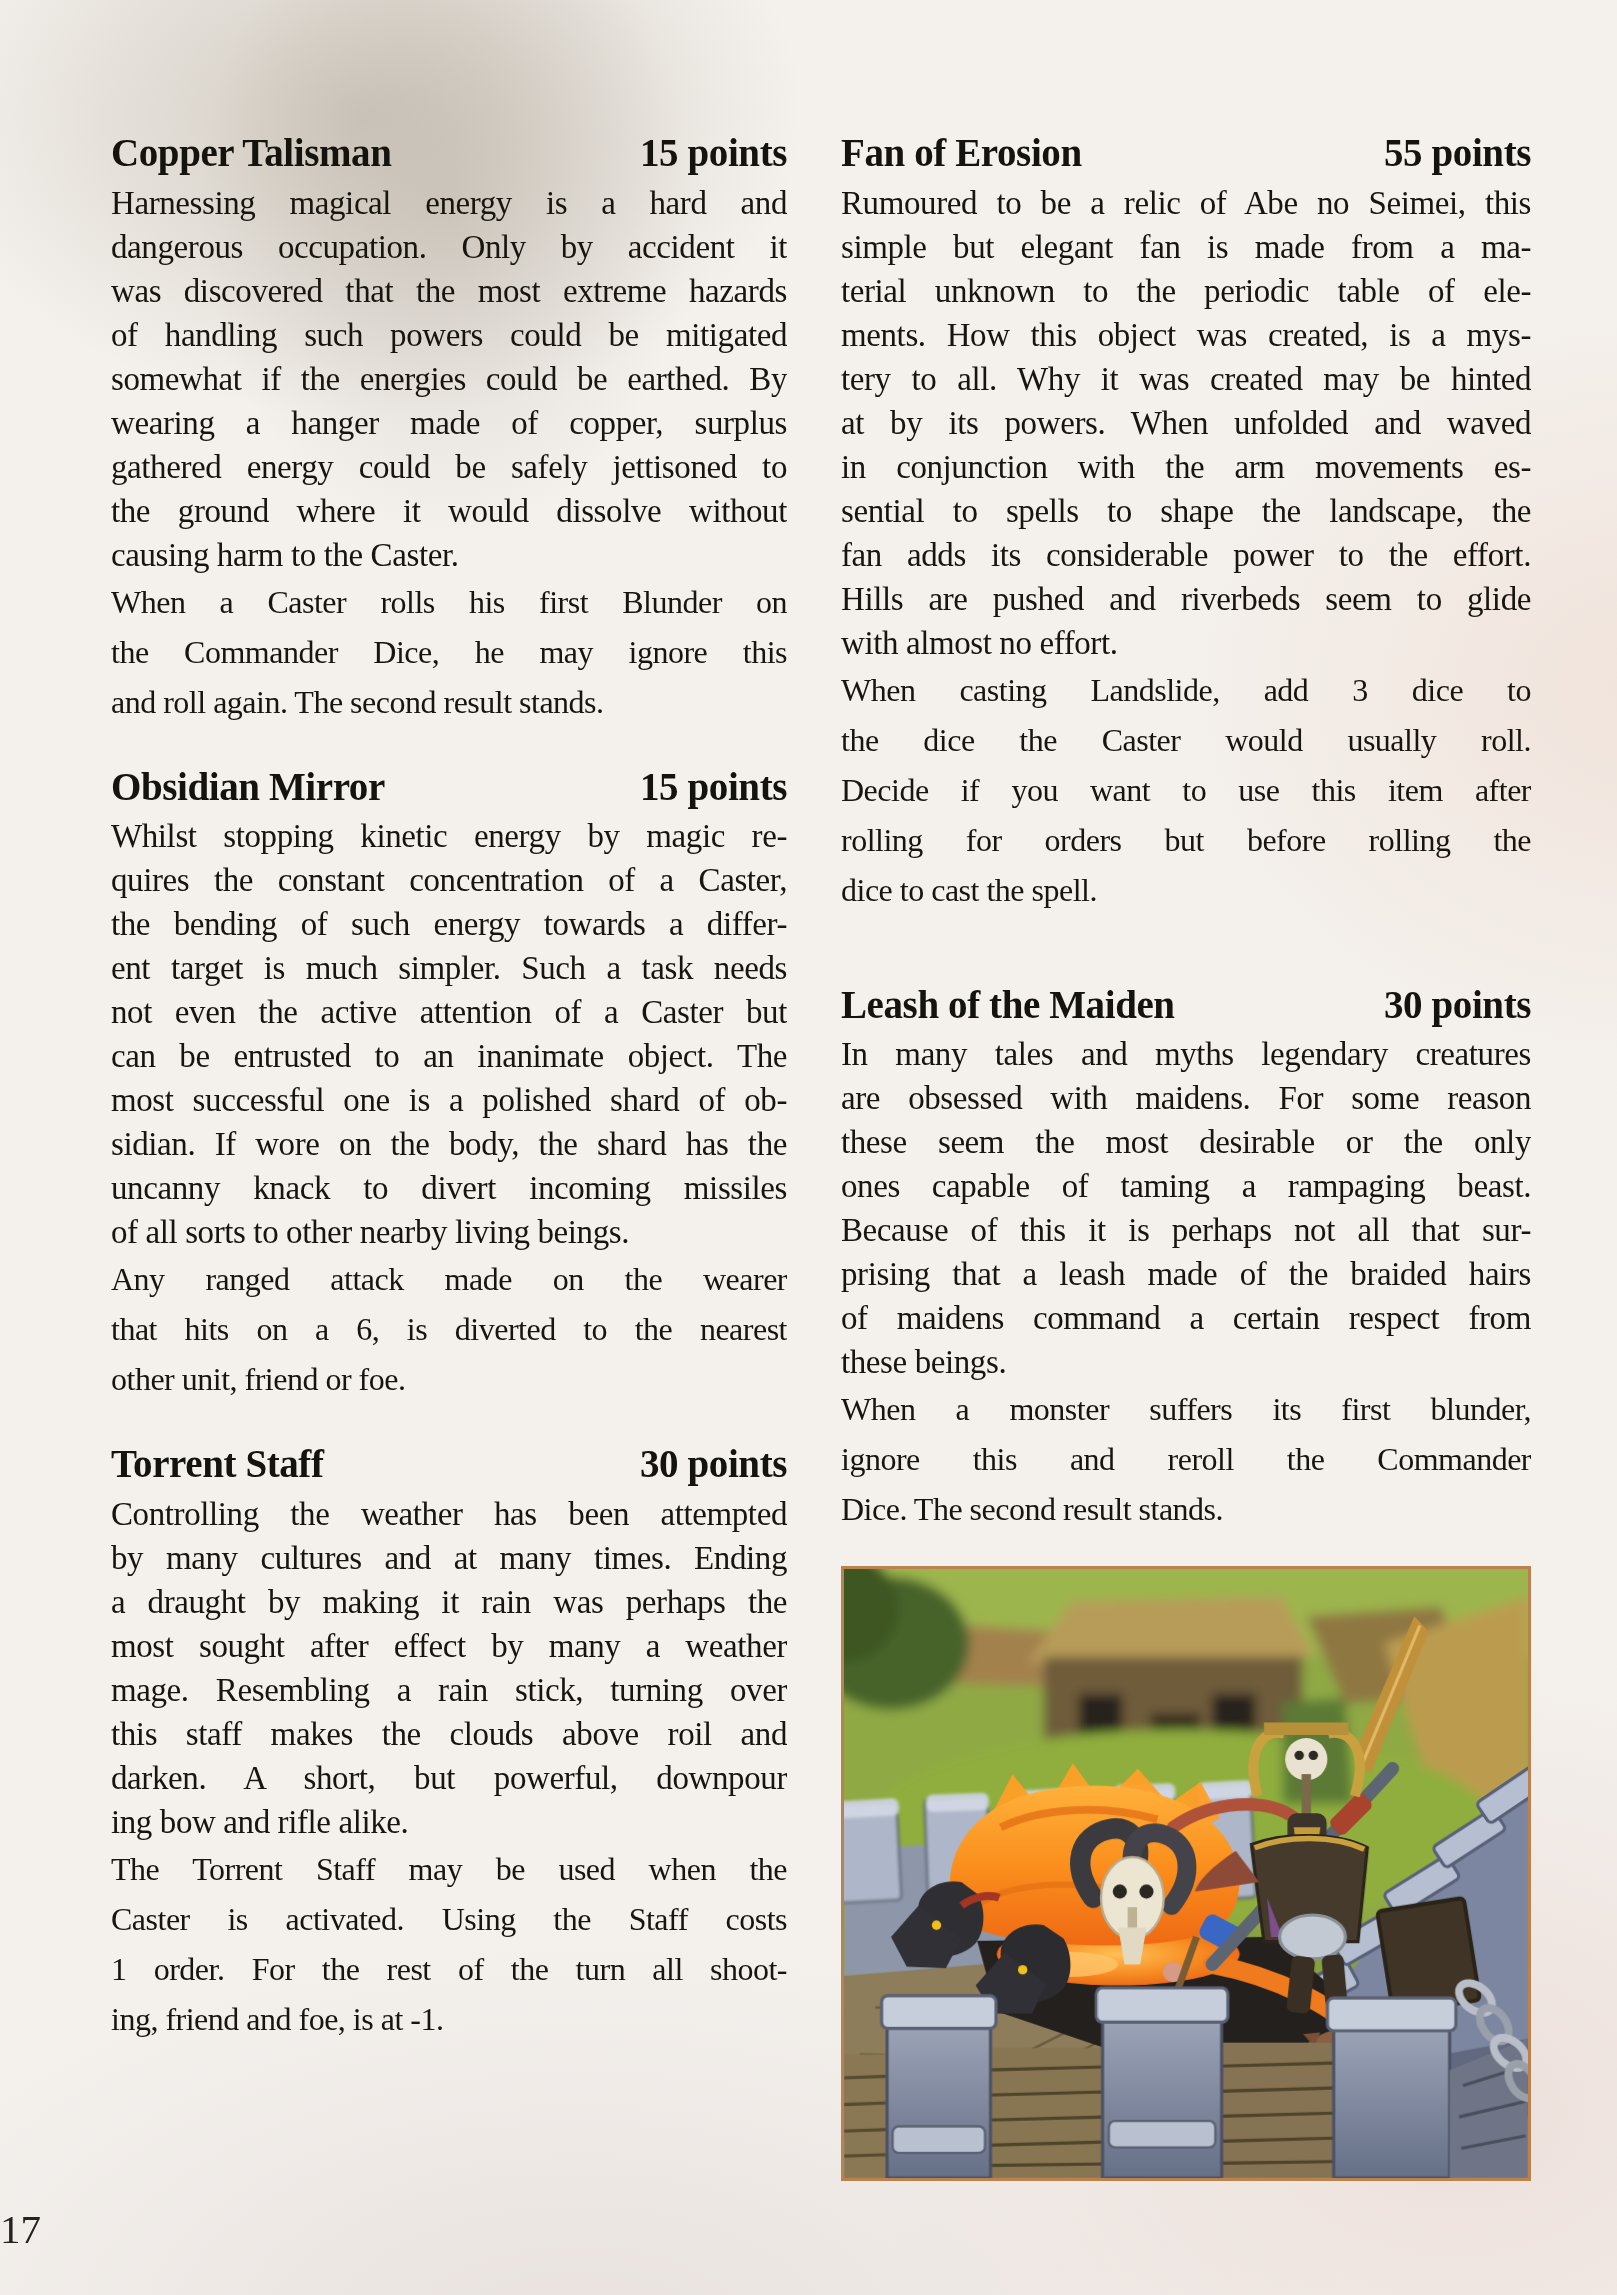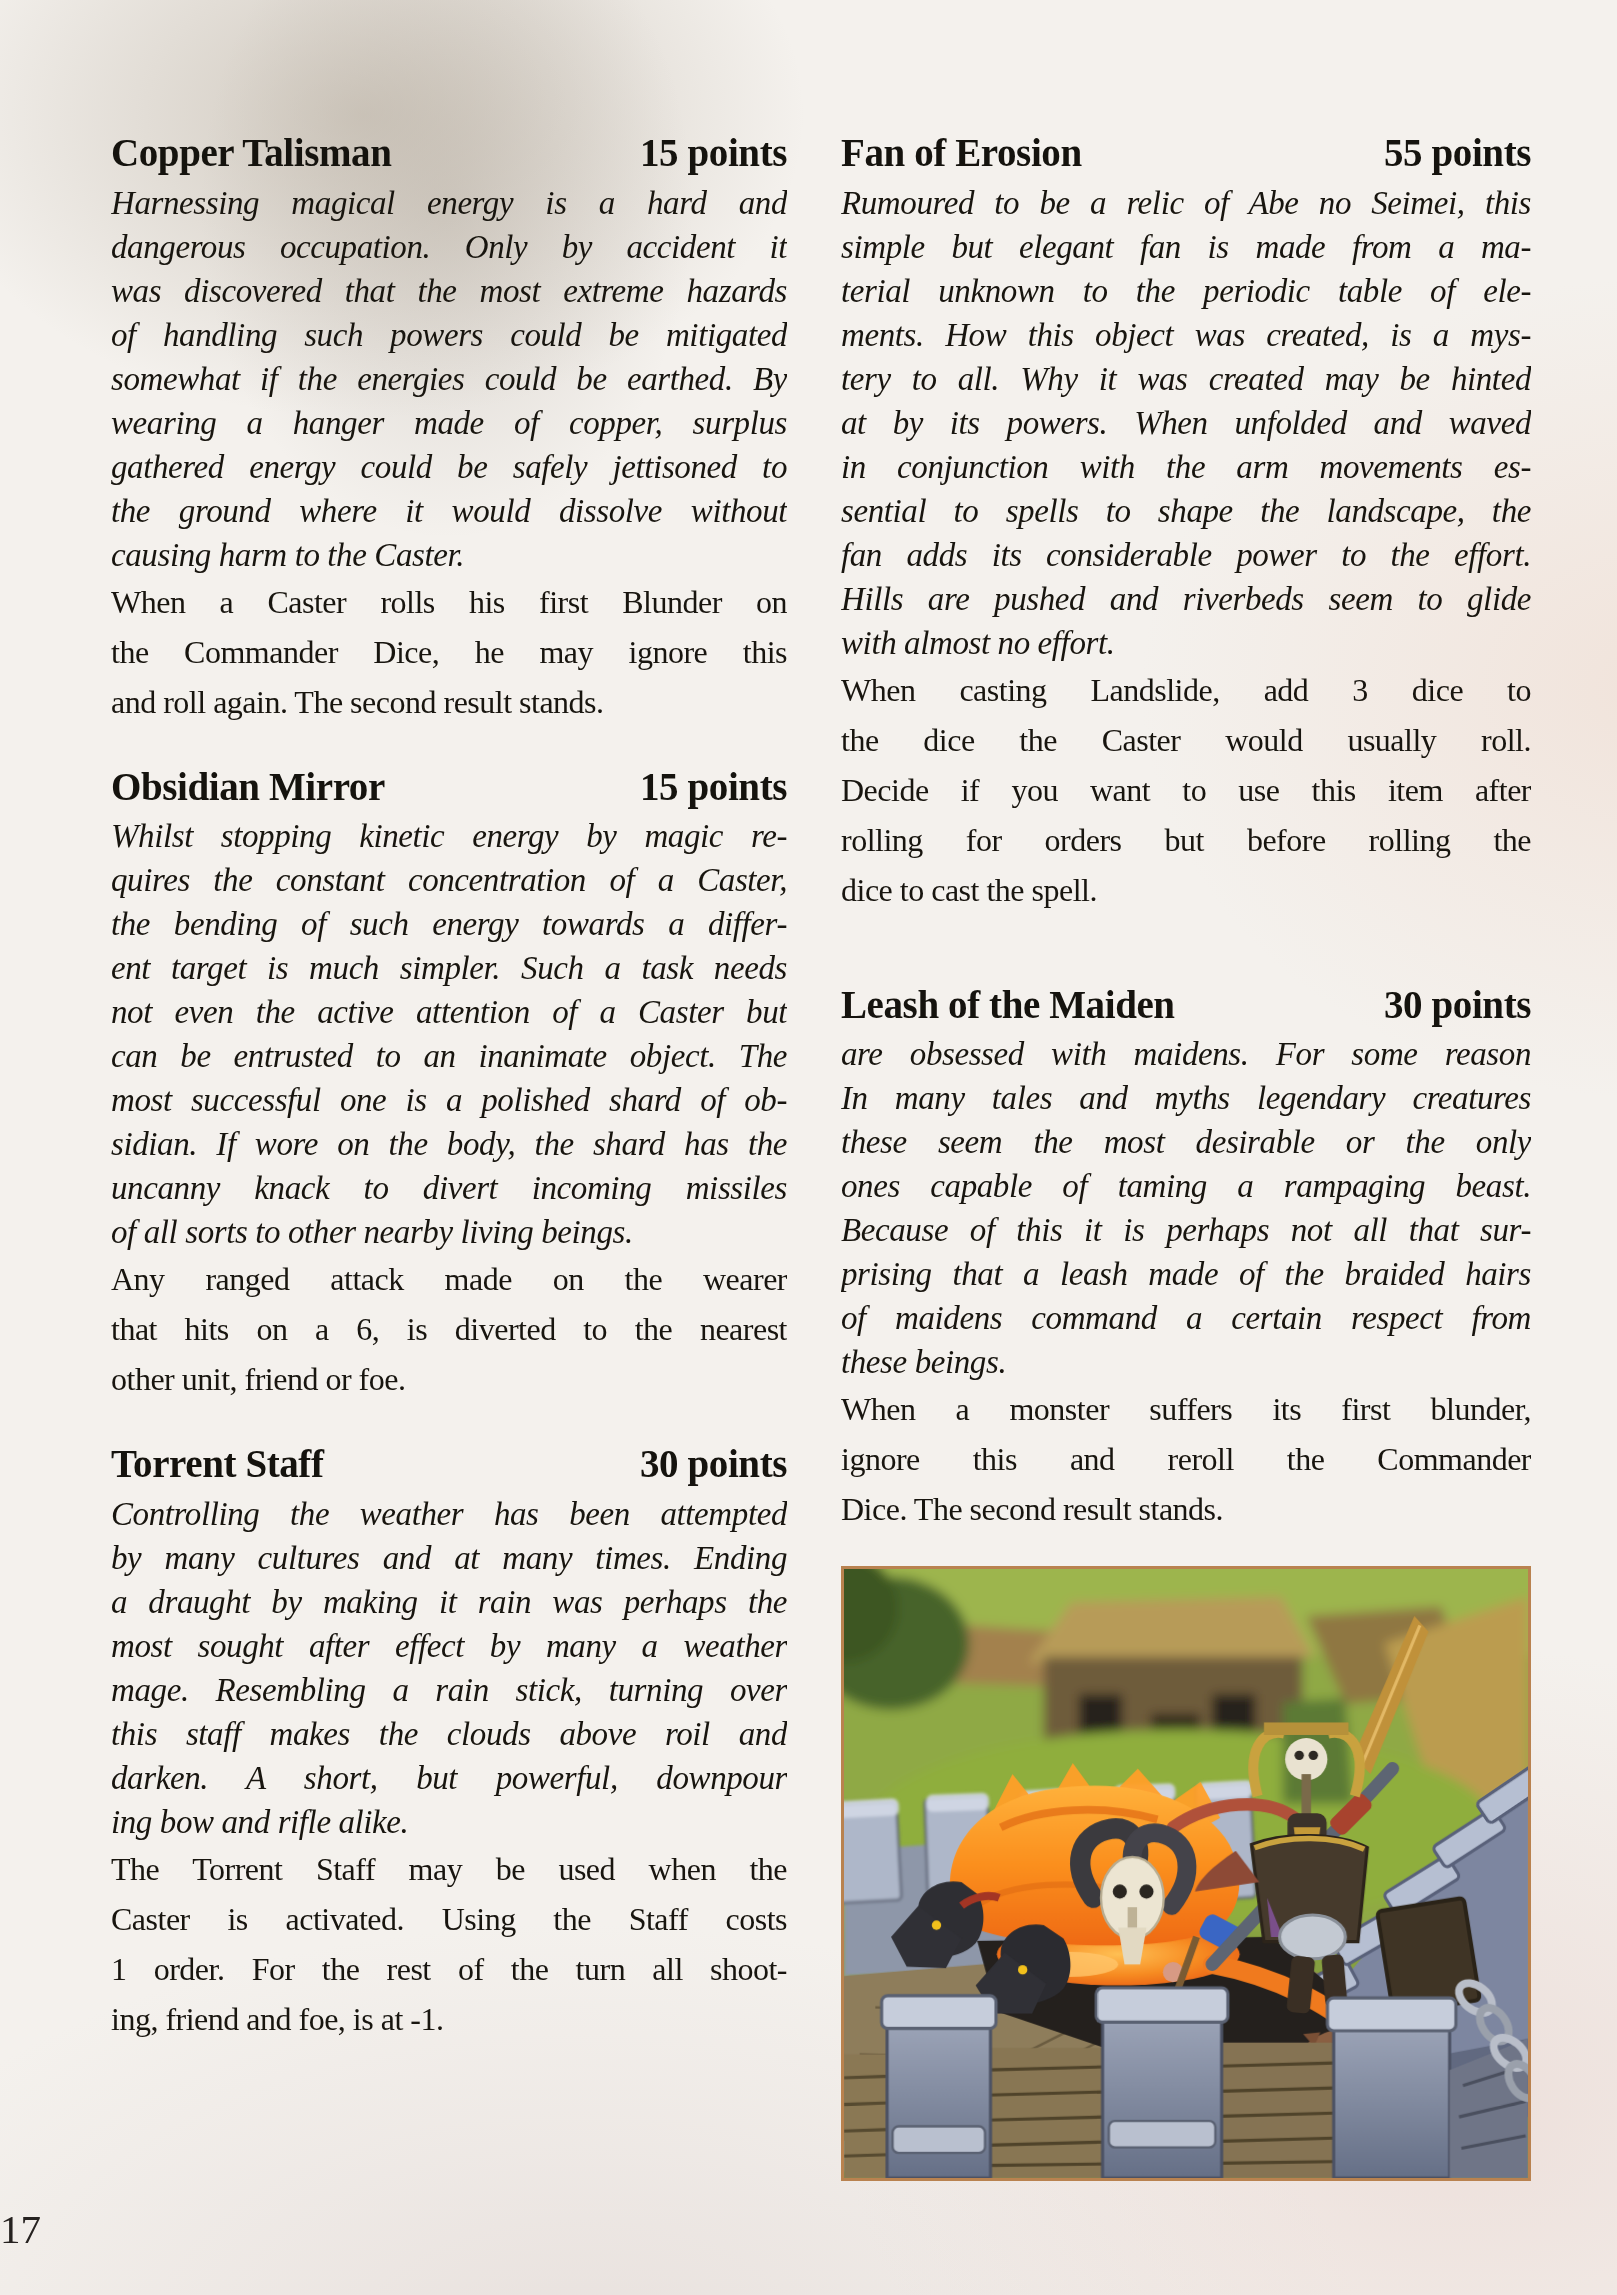--- a/index.html
+++ b/index.html
@@ -21,21 +21,21 @@
   }
   .col{position:absolute;top:129px;overflow:hidden;}
   .col-left{left:111px;width:676px;}
   .col-right{left:841px;width:690px;}
   .item-head{
     display:flex;justify-content:space-between;align-items:baseline;
     font-weight:700;font-size:39px;line-height:47px;margin:0 0 4.7px 0;
     letter-spacing:-0.4px;color:#15130e;
   }
   .ln{white-space:nowrap;text-align:justify;text-align-last:justify;color:#18150f;}
-  .ln.flavor{font-style:italic;font-size:33px;line-height:44px;letter-spacing:-0.4px;}
+  .ln.flavor{font-size:33px;line-height:44px;letter-spacing:-0.4px;}
   .ln.rules{font-size:32px;line-height:50px;letter-spacing:-0.5px;}
   .ln.last{text-align-last:left;}
   [data-sections] .item + .item{margin-top:36px;}
   [data-sections="right"] .item + .item{margin-top:66px;}
   .photo{
     margin:32px 0 0 0;
     width:690px;height:615px;
     border:3.2px solid #b9824f;
     box-sizing:border-box;
     background:#86a040;
@@ -134,22 +134,22 @@
           <div class="ln rules">the dice the Caster would usually roll.</div>
           <div class="ln rules">Decide if you want to use this item after</div>
           <div class="ln rules">rolling for orders but before rolling the</div>
           <div class="ln rules last">dice to cast the spell.</div>
         </section>
         <section class="item">
           <header class="item-head">
             <span>Leash of the Maiden</span>
             <span>30 points</span>
           </header>
+          <div class="ln flavor">In many tales and myths legendary creatures</div>
           <div class="ln flavor">are obsessed with maidens. For some reason</div>
-          <div class="ln flavor">In many tales and myths legendary creatures</div>
           <div class="ln flavor">these seem the most desirable or the only</div>
           <div class="ln flavor">ones capable of taming a rampaging beast.</div>
           <div class="ln flavor">Because of this it is perhaps not all that sur-</div>
           <div class="ln flavor">prising that a leash made of the braided hairs</div>
           <div class="ln flavor">of maidens command a certain respect from</div>
           <div class="ln flavor last">these beings.</div>
           <div class="ln rules">When a monster suffers its first blunder,</div>
           <div class="ln rules">ignore this and reroll the Commander</div>
           <div class="ln rules last">Dice. The second result stands.</div>
         </section>

